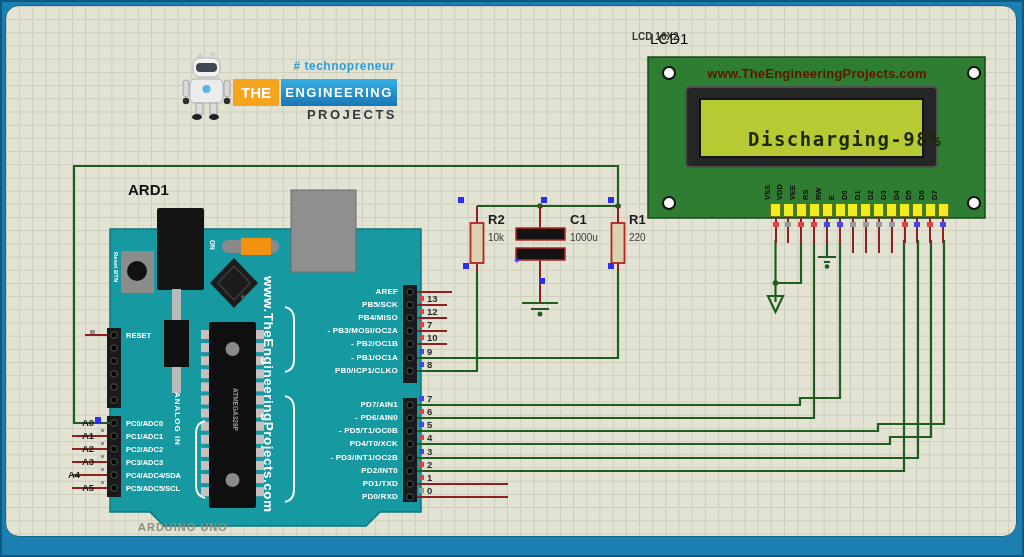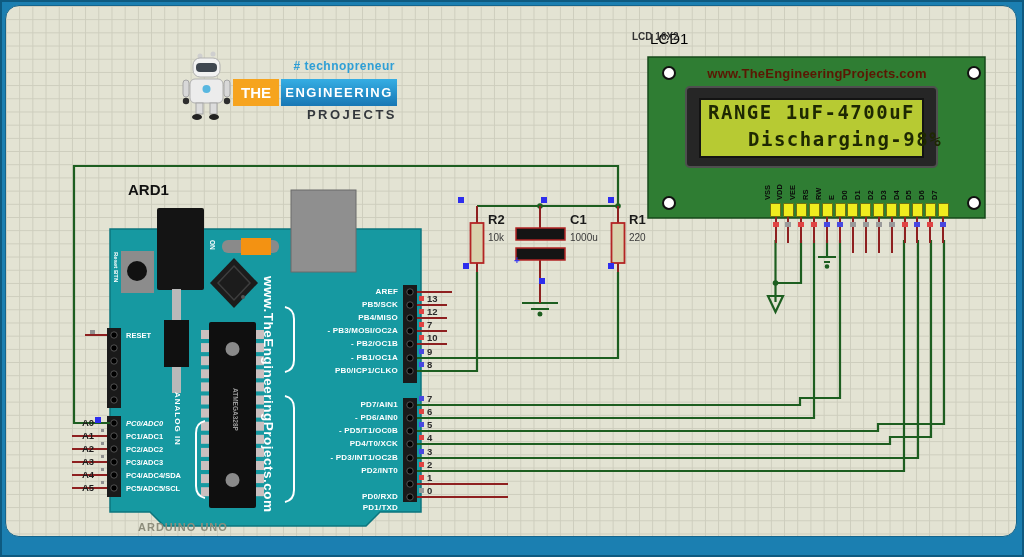--- a/index.html
+++ b/index.html
@@ -214,21 +214,20 @@
       <rect x="196" y="103" width="7" height="11" fill="#dcdcdc" stroke="#a5a5a5"></rect>
       <rect x="210" y="103" width="7" height="11" fill="#dcdcdc" stroke="#a5a5a5"></rect>
       <ellipse cx="197" cy="117" rx="5" ry="3" fill="#222"></ellipse>
         <ellipse cx="214" cy="117" rx="5" ry="3" fill="#222"></ellipse>
     </g>
   </svg>
 
   <div class="t" style="left:650px;top:30px;font-size:15px;font-weight:normal;color:#000000">LCD1</div>
   <div class="t" style="left:632px;top:31px;font-size:10px;font-weight:bold;color:#333">LCD 16X2</div>
   <div class="t" style="left:650px;top:66px;width:334px;text-align:center;font-size:13px;font-weight:bold;color:#5b1703;letter-spacing:0.2px">www.TheEngineeringProjects.com</div>
-  <div class="lcdline" style="left:708px;top:101px">RANGE 1uF-4700uF</div>
   <div class="lcdline" style="left:748px;top:128px">Discharging-98%</div>
 
   <div class="t" style="left:128px;top:181px;font-size:15px;font-weight:bold;color:#111">ARD1</div>
   <div class="t" style="left:138px;top:521px;font-size:11px;font-weight:bold;color:#8d8d7c;letter-spacing:1px">ARDUINO UNO</div>
   <div class="t" style="left:276px;top:276px;width:256px;font-size:13.5px;font-weight:bold;color:#fff;letter-spacing:0.5px;transform:rotate(90deg);transform-origin:0 0">www.TheEngineeringProjects.com</div>
   <div class="t" style="left:119px;top:252px;width:48px;font-size:6px;font-weight:bold;color:#fff;transform:rotate(90deg);transform-origin:0 0">Reset BTN</div>
   <div class="t" style="left:216px;top:240px;width:16px;font-size:6.5px;font-weight:bold;color:#fff;transform:rotate(90deg);transform-origin:0 0">ON</div>
   <div class="t" style="left:126px;top:331px;font-size:7.5px;font-weight:bold;color:#fff">RESET</div>
   <div class="t" style="left:182px;top:392px;width:70px;font-size:8px;font-weight:bold;color:#fff;letter-spacing:1px;transform:rotate(90deg);transform-origin:0 0">ANALOG IN</div>
   <div class="t" style="left:239px;top:388px;width:56px;font-size:6.5px;font-weight:bold;color:#9a9a9a;transform:rotate(90deg);transform-origin:0 0">ATMEGA328P</div>
@@ -332,37 +331,37 @@
       <div style="left: 419px; top: 422px; width: 5px; height: 5px; position: absolute; background: rgb(72, 72, 224);"></div>
       <div class="rlab" style="left: 238px; top: 439px; text-align: right;">PD4/T0/XCK</div>
       <div class="num" style="left: 427px; top: 432px;">4</div>
       <div style="left: 419px; top: 435px; width: 5px; height: 5px; position: absolute; background: rgb(224, 67, 67);"></div>
       <div class="rlab" style="left: 238px; top: 453px;">- PD3/INT1/OC2B</div>
       <div class="num" style="left: 427px; top: 446px;">3</div>
       <div style="left: 419px; top: 449px; width: 5px; height: 5px; position: absolute; background: rgb(72, 72, 224);"></div>
       <div class="rlab" style="left: 238px; top: 466px;">PD2/INT0</div>
       <div class="num" style="left: 427px; top: 459px;">2</div>
       <div style="left: 419px; top: 462px; width: 5px; height: 5px; position: absolute; background: rgb(224, 67, 67);"></div>
-      <div class="rlab" style="left: 238px; top: 503px;">PD1/TXD</div>
+      <div class="rlab" style="left: 238px; top: 479px;">PD1/TXD</div>
       <div class="num" style="left: 427px; top: 472px;">1</div>
       <div style="left: 419px; top: 475px; width: 5px; height: 5px; position: absolute; background: rgb(224, 67, 67);"></div>
       <div class="rlab" style="left: 238px; top: 492px;">PD0/RXD</div>
       <div class="num" style="left: 427px; top: 485px;">0</div>
       <div style="left: 419px; top: 488px; width: 5px; height: 5px; position: absolute; background: rgb(154, 154, 154);"></div>
-      <div class="clab" style="left: 126px; top: 419px; font-style: italic;">PC0/ADC0</div>
+      <div class="clab" style="left: 126px; top: 419px;">PC0/ADC0</div>
       <div class="clab" style="left: 126px; top: 432px;">PC1/ADC1</div>
       <div class="clab" style="left: 126px; top: 445px;">PC2/ADC2</div>
       <div class="clab" style="left: 126px; top: 458px;">PC3/ADC3</div>
       <div class="clab" style="left: 126px; top: 471px;">PC4/ADC4/SDA</div>
       <div class="clab" style="left: 126px; top: 484px;">PC5/ADC5/SCL</div>
       <div class="alab" style="left: 82px; top: 417px;">A0</div>
       <div class="alab" style="left: 82px; top: 430px;">A1</div>
       <div class="mark" style="left: 101px; top: 429px;"></div>
       <div class="alab" style="left: 82px; top: 443px;">A2</div>
       <div class="mark" style="left: 101px; top: 442px;"></div>
       <div class="alab" style="left: 82px; top: 456px;">A3</div>
       <div class="mark" style="left: 101px; top: 455px;"></div>
-      <div class="alab" style="left: 82px; top: 469px;">A4</div>
+      <div class="alab" style="left: 68px; top: 469px;">A4</div>
       <div class="mark" style="left: 101px; top: 468px;"></div>
       <div class="alab" style="left: 82px; top: 482px; text-align: right;">A5</div>
       <div class="mark" style="left: 101px; top: 481px;"></div>
     </div>
 </div>
 
 </body></html>

